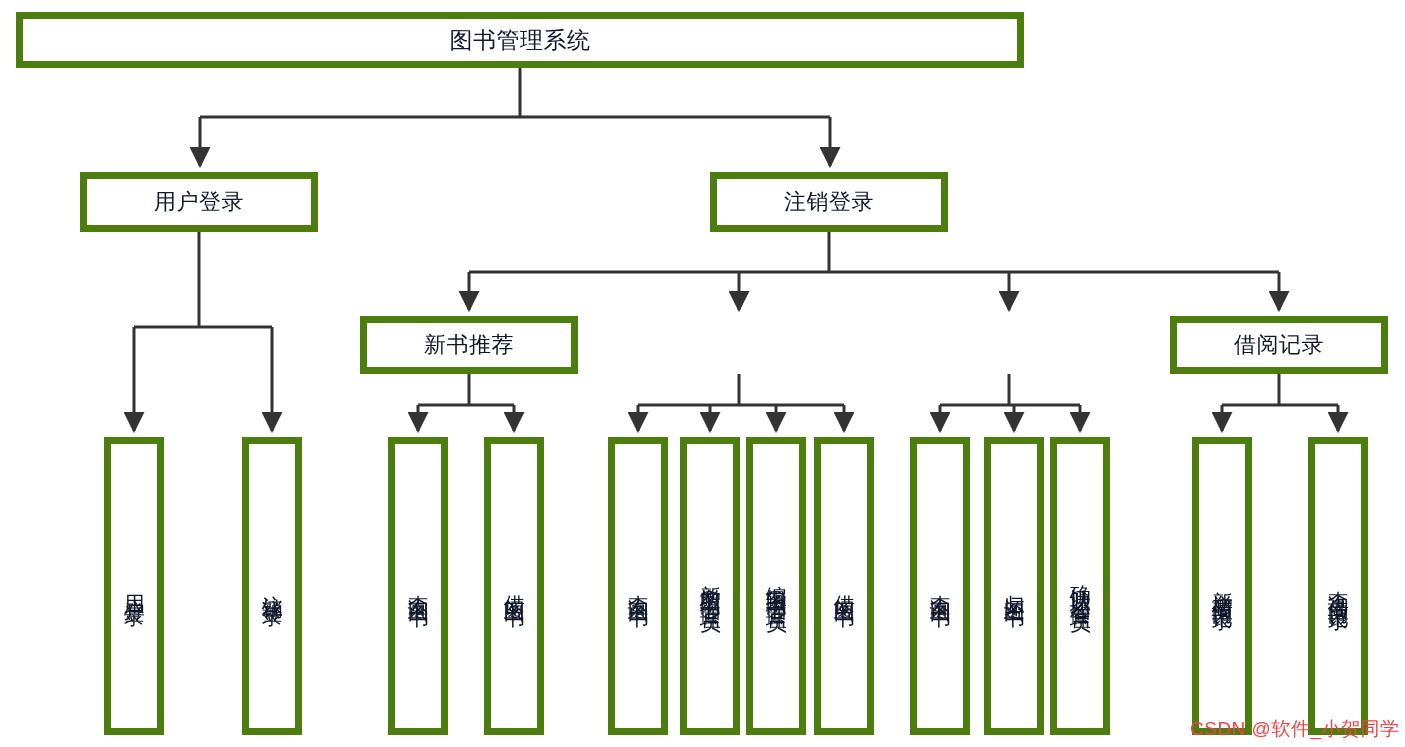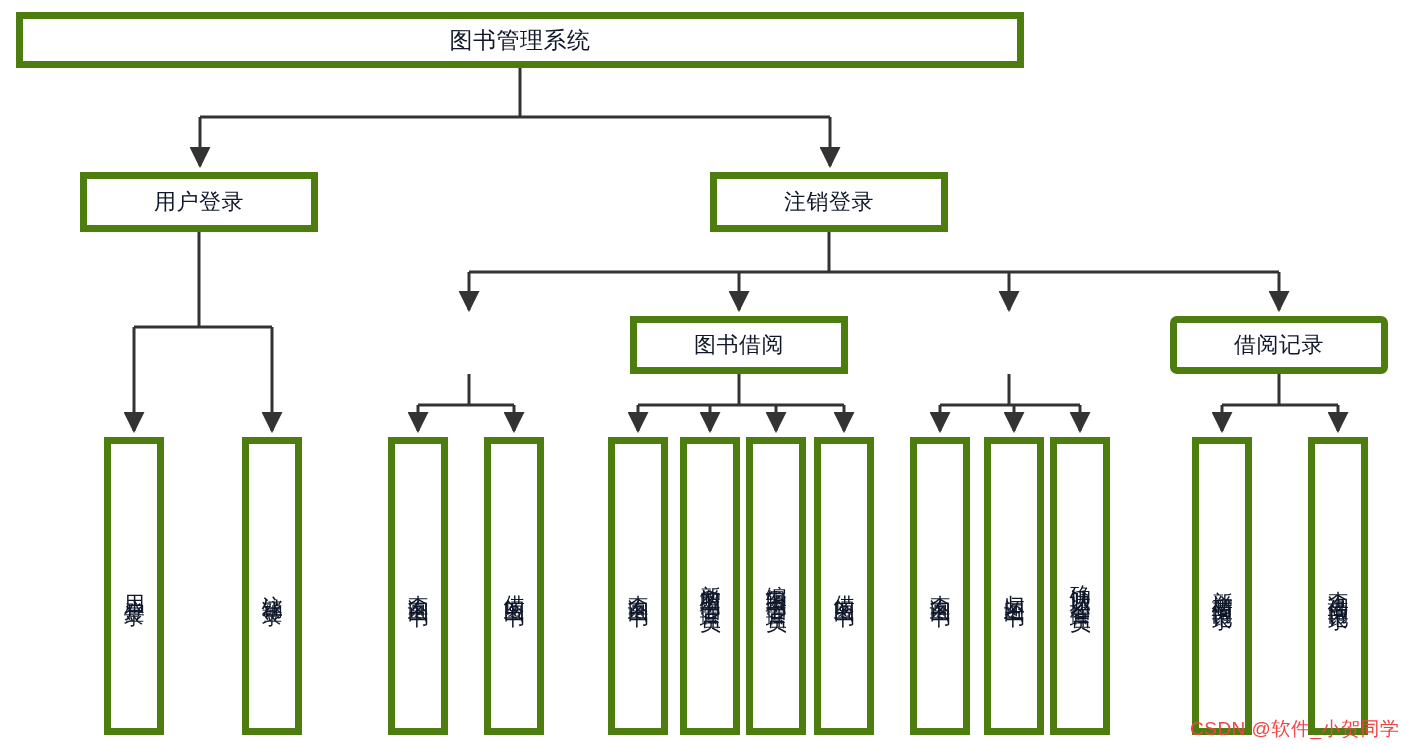--- a/index.html
+++ b/index.html
@@ -111,22 +111,22 @@
       <path d="M 1222 405 L 1222 431" marker-end="url(#arrow)"></path>
       <path d="M 1338 405 L 1338 431" marker-end="url(#arrow)"></path>
     </g>
   </svg>
 
   <div class="node root" style="left: 16px; top: 12px; width: 1008px; height: 56px;">图书管理系统</div>
 
   <div class="node" style="left: 80px; top: 172px; width: 238px; height: 60px;">用户登录</div>
   <div class="node" style="left: 710px; top: 172px; width: 238px; height: 60px;">注销登录</div>
 
-  <div class="node" style="left: 630px; top: 316px; width: 218px; height: 58px;">图书借阅</div>
-  <div class="node" style="left: 1170px; top: 316px; width: 218px; height: 58px; border-radius: 7px;">借阅记录</div>
+  <div class="node" style="left: 360px; top: 316px; width: 218px; height: 58px;">新书推荐</div>
+  <div class="node" style="left: 1170px; top: 316px; width: 218px; height: 58px;">借阅记录</div>
 
   <div class="node leaf" style="left: 104px; top: 437px; width: 60px; height: 298px;">用户登录</div>
   <div class="node leaf" style="left: 242px; top: 437px; width: 60px; height: 298px;">注销登录</div>
   <div class="node leaf" style="left: 388px; top: 437px; width: 60px; height: 298px;">查询图书</div>
   <div class="node leaf" style="left: 484px; top: 437px; width: 60px; height: 298px;">借阅图书</div>
   <div class="node leaf" style="left: 608px; top: 437px; width: 60px; height: 298px;">查询图书</div>
   <div class="node leaf" style="left: 680px; top: 437px; width: 60px; height: 298px;">新增图书（管理员）</div>
   <div class="node leaf" style="left: 746px; top: 437px; width: 60px; height: 298px;">编辑图书（管理员）</div>
   <div class="node leaf" style="left: 814px; top: 437px; width: 60px; height: 298px;">借阅图书</div>
   <div class="node leaf" style="left: 910px; top: 437px; width: 60px; height: 298px;">查询图书</div>

